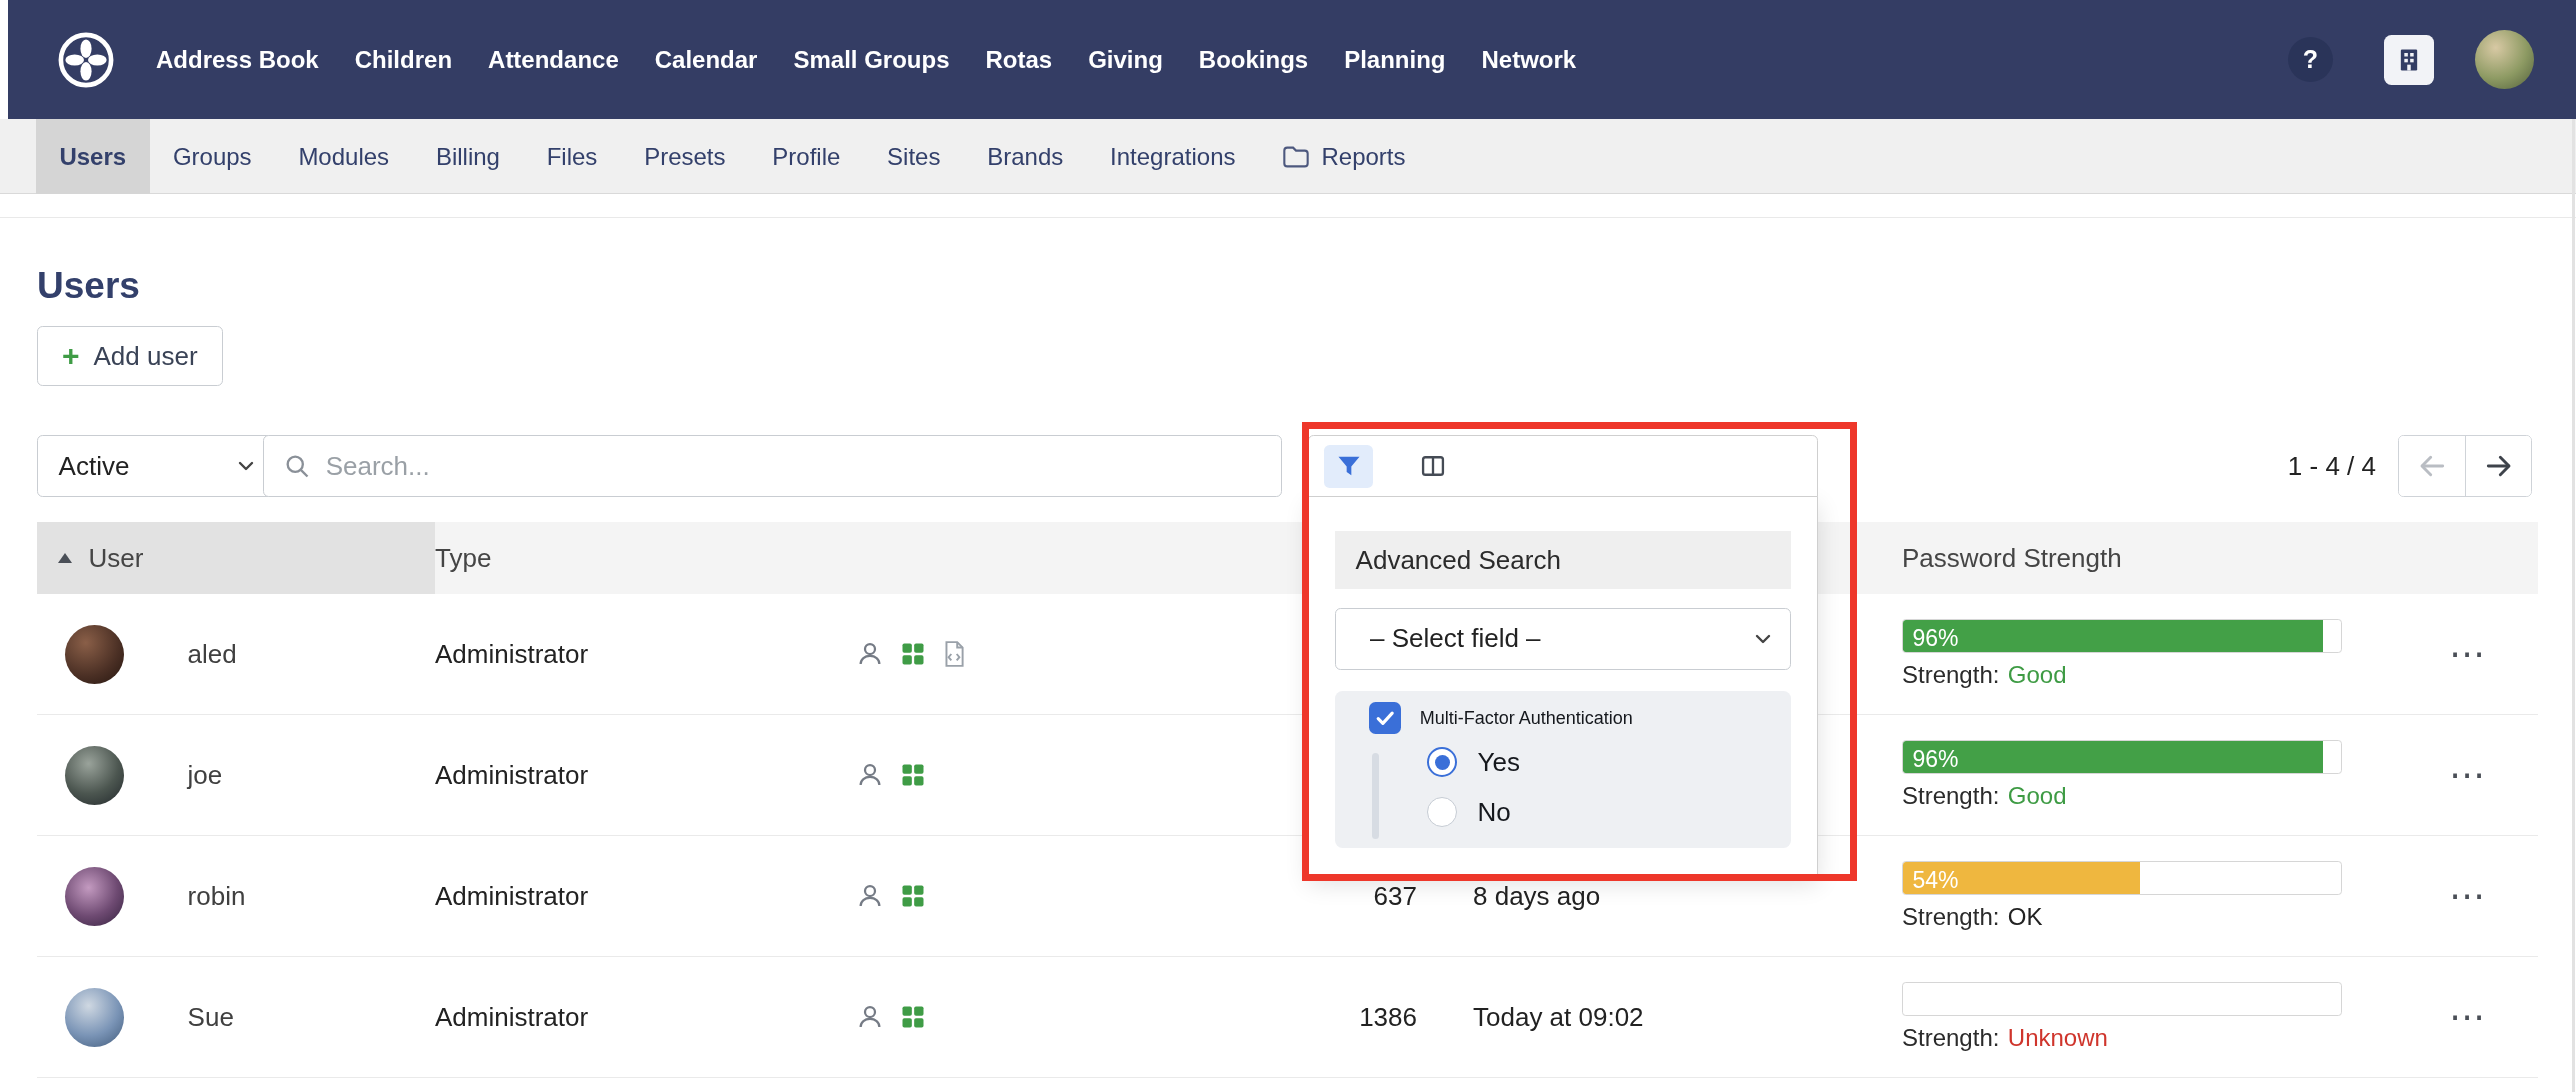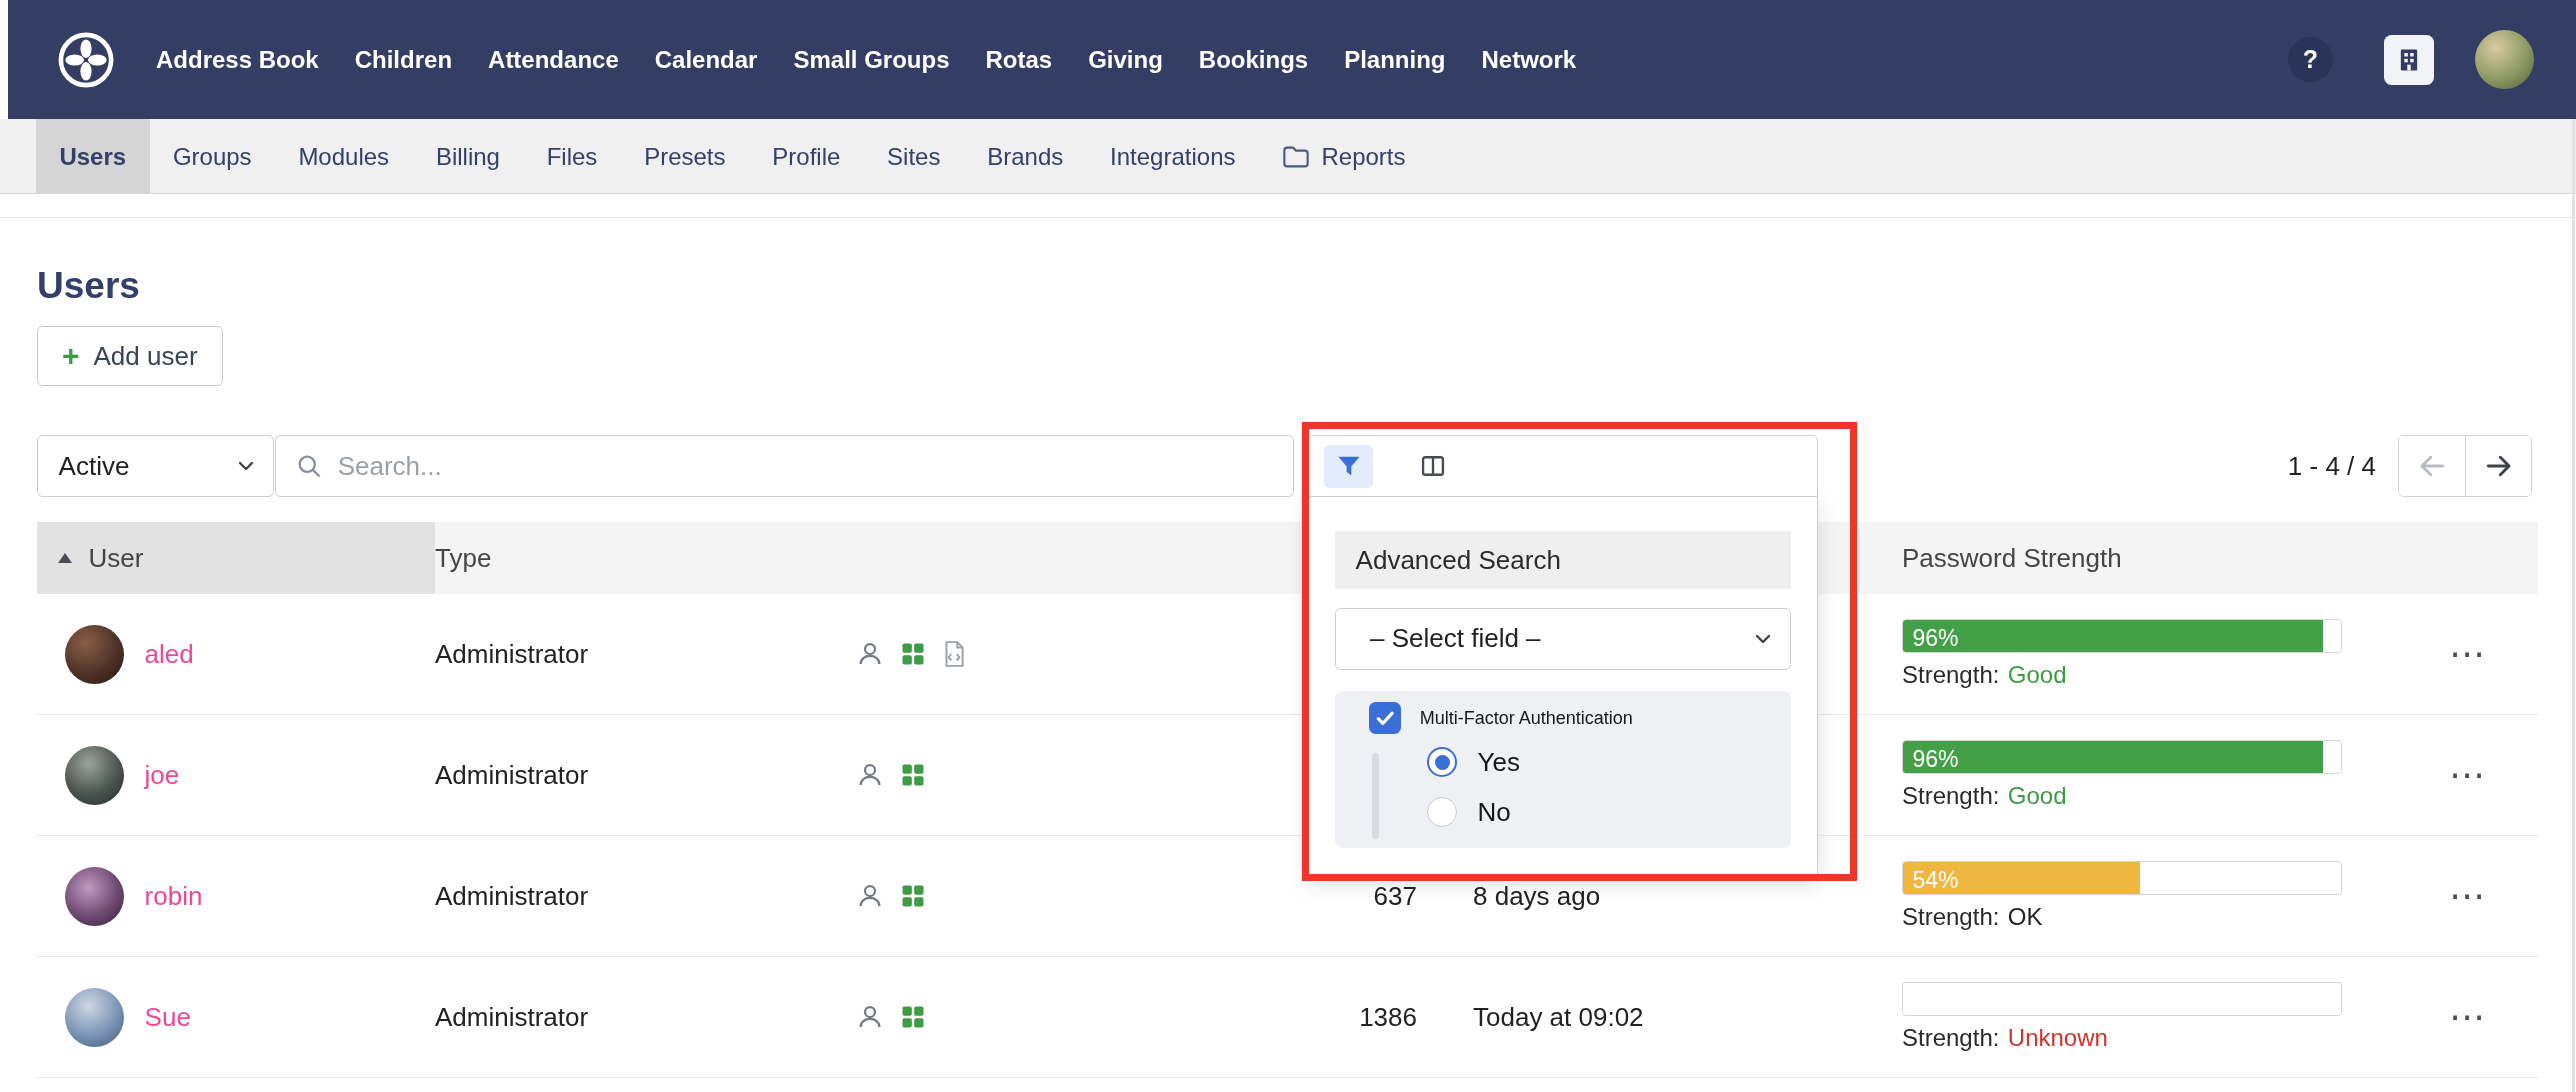--- a/index.html
+++ b/index.html
@@ -24,21 +24,21 @@
   .subline { position:absolute; top:217px; left:0; width:100%; height:0.9px; background:#e9e9e9; }
   .rightedge { position:absolute; top:119px; right:0.9px; width:2.8px; height:974px; background:#e2e2e2; }
 
   
   .title { position:absolute; left:37px; top:265px; font-size:37px; font-weight:700; color:#33406b; }
   .addbtn { position:absolute; left:37px; top:326px; height:60px; display:inline-flex; align-items:center; gap:14px; padding:0 24px; background:#fff; border:0.9px solid #c9cdd2; border-radius:5.6px; font-size:26px; color:#3a4356; font-family:inherit; cursor:pointer; }
   .addbtn .plus { color:#3f9c46; font-size:30px; font-weight:600; line-height:1; }
 
   
   .sel-active { position:absolute; left:37px; top:435px; width:237px; height:62px; border:0.9px solid #c9cdd2; border-radius:5.6px; background:#fff; display:flex; align-items:center; justify-content:space-between; padding:0 15px 0 20.6px; font-size:26px; color:#222; cursor:pointer; }
-  .searchbox { position:absolute; left:275px; top:435px; width:1019px; height:62px; border:0.9px solid #c9cdd2; border-radius:5.6px; background:#fff; display:flex; align-items:center; padding-left:18.7px; gap:15px; }
+  .searchbox { position:absolute; left:263px; top:435px; width:1019px; height:62px; border:0.9px solid #c9cdd2; border-radius:5.6px; background:#fff; display:flex; align-items:center; padding-left:18.7px; gap:15px; }
   .searchbox input { border:none; outline:none; flex:1; height:100%; font-size:26px; color:#222; font-family:inherit; background:transparent; }
   .searchbox input::placeholder { color:#9aa0a6; }
 
   .fbar { position:absolute; left:1308px; top:435px; width:510px; height:62px; border:0.9px solid #cfcfcf; border-radius:5.6px 5.6px 0 0; background:#fff; display:flex; align-items:center; padding-left:15px; gap:41px; z-index:41; }
   .fbtn { width:49px; height:43px; background:#e2ecfb; border-radius:5.6px; display:flex; align-items:center; justify-content:center; cursor:pointer; }
   .cbtn { width:37px; height:43px; display:flex; align-items:center; justify-content:center; cursor:pointer; }
 
   .fpanel { position:absolute; left:1308px; top:496px; width:510px; height:379px; background:#fff; border:0.9px solid #cfcfcf; border-top:0.9px solid #e2e2e2; box-shadow:0 9.4px 22.4px rgba(0,0,0,.12); z-index:40; padding:34px 26px 0 26px; }
   .ash { width:100%; height:58px; background:#efefef; display:flex; align-items:center; padding-left:20.6px; font-size:26px; color:#2b2b2b; }
   .fieldsel { margin-top:18.7px; width:100%; height:62px; border:0.9px solid #c9cdd2; border-radius:5.6px; background:#fff; display:flex; align-items:center; justify-content:space-between; padding:0 15px 0 34px; font-size:26px; color:#222; cursor:pointer; }
@@ -71,21 +71,21 @@
   .cl { flex:0 0 327px; text-align:right; }
   .cd { flex:0 0 393px; padding-left:56px; }
   .cp { flex:0 0 440px; margin-left:92px; display:flex; flex-direction:column; justify-content:center; gap:8.4px; }
   .ca { flex:1; display:flex; justify-content:center; padding-left:56px; }
   .tri { width:0; height:0; border-left:7.5px solid transparent; border-right:7.5px solid transparent; border-bottom:10.3px solid #4a4f57; }
   .avatar { width:59px; height:59px; border-radius:50%; flex:0 0 auto; cursor:pointer; }
   .av0 { background:radial-gradient(circle at 35% 30%, #8a5f48, #4a2f24 60%, #24150f); }
   .av1 { background:radial-gradient(circle at 40% 30%, #9aa39b, #4c5650 55%, #20262a); }
   .av2 { background:radial-gradient(circle at 40% 35%, #c39ac0, #6e4a72 55%, #32203c); }
   .av3 { background:radial-gradient(circle at 40% 30%, #cfd8e2, #7a94b6 55%, #3e5878); }
-  .uname { color:#ec4899; cursor:pointer; text-decoration:none; }
+  .uname { color:#404040; cursor:pointer; text-decoration:none;margin-left:43px; }
   .track { width:440px; height:34px; border:0.9px solid #d6d6d6; border-radius:3.7px; background:#fff; overflow:hidden; }
   .fill { height:100%; display:flex; align-items:flex-end; padding-left:9.4px; color:#fff; font-size:23px; border-radius:2.8px 0 0 2.8px; }
   .sline { display:flex; gap:8.4px; font-size:24px; color:#2b2b2b; }
   .dots { font-size:36px; color:#4a4f57; cursor:pointer; line-height:1; letter-spacing:1.9px; }
 </style>
 </head>
 <body>
 
 <div id="screen">
 

